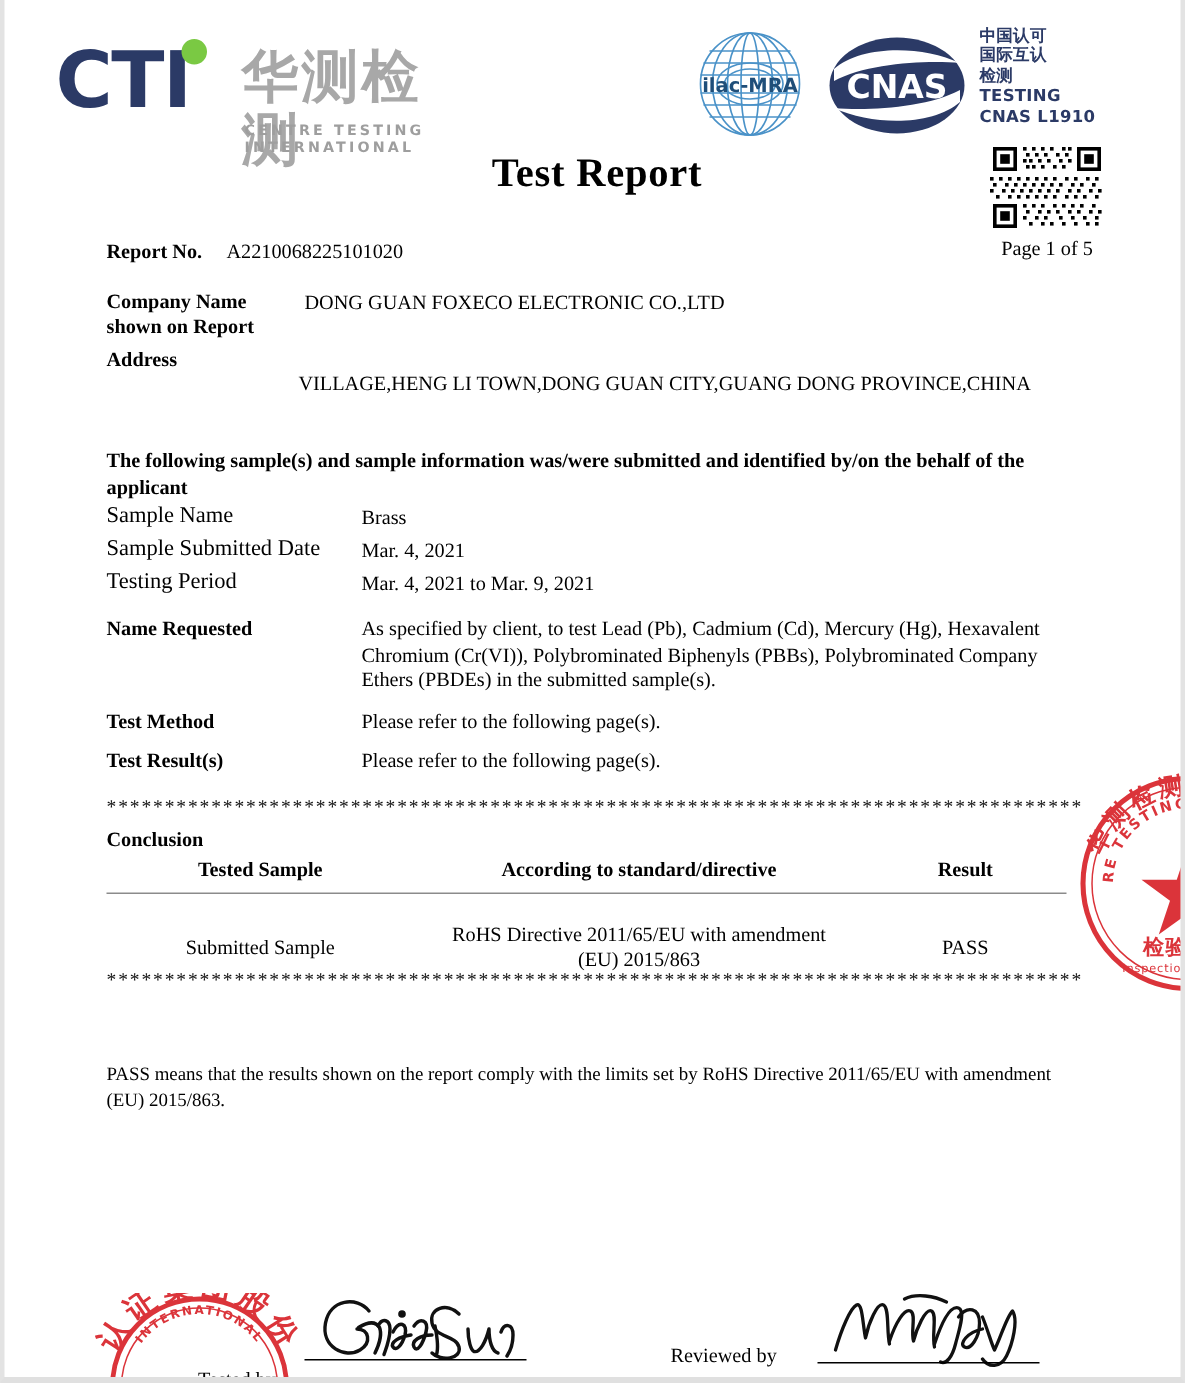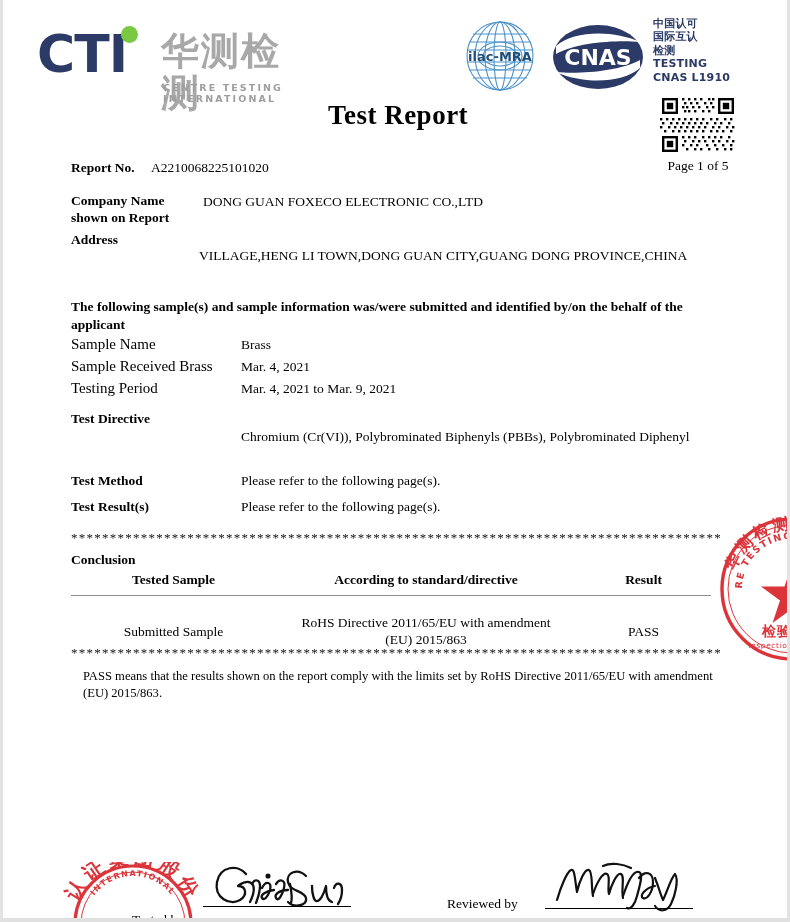--- a/index.html
+++ b/index.html
@@ -182,25 +182,24 @@
     padding-top: 12px;
     line-height: 17px;
   }
   .col1 { width: 205px; }
   .col2 { width: 300px; }
   .col3 { width: 135px; }
 
   
   .note {
     position: absolute;
-    left: 68px; top: 668px;
+    left: 68px; top: 708px;
     width: 650px;
     font-size: 12.6px;
     line-height: 17px;
-    margin-left: 12px;
   }
 
   
   .stamp-right {
     position: absolute;
     left: 712px; top: 512px;
     width: 155px; height: 155px;
     opacity: .92;
   }
   .stamp-bottom {
@@ -401,28 +400,30 @@
 
   <div class="lbl" style="left:68px; top:231px;">Address</div>
   <div class="val" style="left:196px; top:247px;">VILLAGE,HENG LI TOWN,DONG GUAN CITY,GUANG DONG PROVINCE,CHINA</div>
 
   <div class="para-bold" style="left:68px; top:298px;">The following sample(s) and sample information was/were submitted and identified by/on the behalf of the</div>
   <div class="para-bold" style="left:68px; top:316px;">applicant</div>
 
   <div class="lbl-n" style="left:68px; top:336px;">Sample Name</div>
   <div class="val" style="left:238px; top:336px;">Brass</div>
 
-  <div class="lbl-n" style="left:68px; top:358px;">Sample Received Brass</div>
+  <div class="lbl-n" style="left:68px; top:358px;">Sample Submitted Date</div>
   <div class="val" style="left:238px; top:358px;">Mar. 4, 2021</div>
 
   <div class="lbl-n" style="left:68px; top:380px;">Testing Period</div>
   <div class="val" style="left:238px; top:380px;">Mar. 4, 2021 to Mar. 9, 2021</div>
 
-  <div class="lbl" style="left:68px; top:410px;">Test Directive</div>
-  <div class="val" style="left:238px; top:428px;">Chromium (Cr(VI)), Polybrominated Biphenyls (PBBs), Polybrominated Diphenyl</div>
+  <div class="lbl" style="left:68px; top:410px;">Name Requested</div>
+  <div class="val" style="left:238px; top:410px;">As specified by client, to test Lead (Pb), Cadmium (Cd), Mercury (Hg), Hexavalent</div>
+  <div class="val" style="left:238px; top:428px;">Chromium (Cr(VI)), Polybrominated Biphenyls (PBBs), Polybrominated Company</div>
+  <div class="val" style="left:238px; top:444px;">Ethers (PBDEs) in the submitted sample(s).</div>
 
   <div class="lbl" style="left:68px; top:472px;">Test Method</div>
   <div class="val" style="left:238px; top:472px;">Please refer to the following page(s).</div>
 
   <div class="lbl" style="left:68px; top:498px;">Test Result(s)</div>
   <div class="val" style="left:238px; top:498px;">Please refer to the following page(s).</div>
 
   <div class="stars" style="left:68px; top:530px; width:650px;">********************************************************************************************</div>
   <div class="lbl" style="left:68px; top:551px;">Conclusion</div>
 

